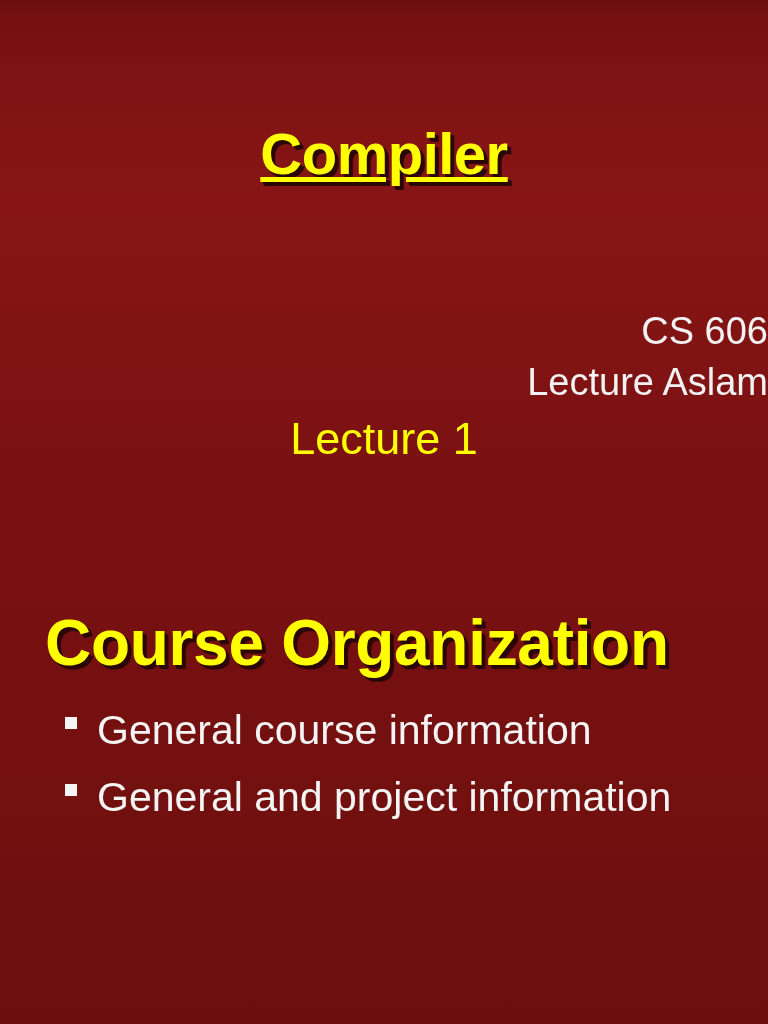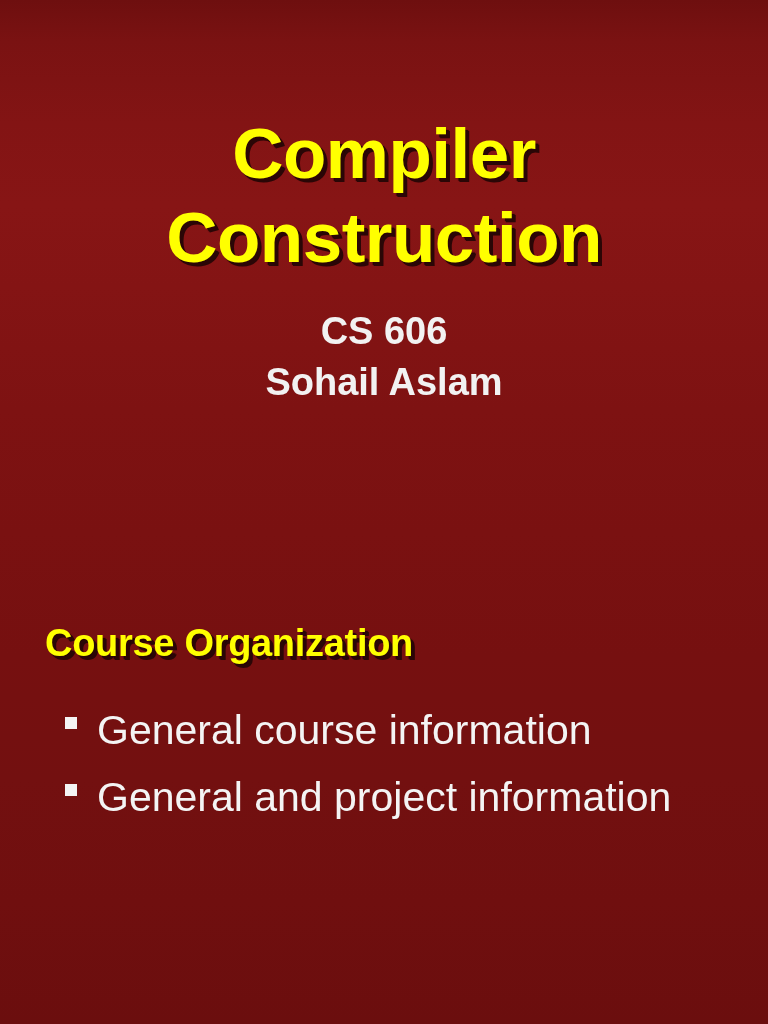--- a/index.html
+++ b/index.html
@@ -38,57 +38,59 @@
 
   
   .title-block {
     position: absolute;
     top: 112px;
     left: 0;
     width: 768px;
     text-align: center;
   }
   .slide-title {
-    font-size: 71px;
+    font-size: 58px;
     font-weight: bold;
     line-height: 84px;
     color: #ffff00;
     letter-spacing: -0.5px;
     text-shadow: 4px 4px 0 #2a0606, 3px 3px 1px #1d0404;
     white-space: nowrap;
+    text-decoration: underline;
   }
 
   
   .subtitle-block {
     position: absolute;
     top: 306px;
     left: 0;
     width: 768px;
     text-align: center;
   }
   .subtitle-line {
     font-size: 38px;
     line-height: 51px;
     color: #f2f2f2;
-    font-weight: bold;
+    font-weight: normal;
+    text-align: right;
   }
   .lecture-line {
     font-size: 45px;
     line-height: 58px;
     color: #ffff00;
     font-weight: normal;
     margin-top: 2px;
   }
 
   
   .section-heading {
     position: absolute;
     top: 612px;
     left: 45px;
-    font-size: 38px;
+    font-size: 64px;
     font-weight: bold;
     line-height: 62px;
     color: #ffff00;
     letter-spacing: -0.3px;
     text-shadow: 4px 4px 0 #2a0606, 3px 3px 1px #1d0404;
     white-space: nowrap;
   }
 
   
   .bullet-list {
@@ -122,26 +124,26 @@
     display: block;
   }
 </style>
 </head>
 <body>
 
 <div class="slide">
 
   <div class="title-block">
     <div class="slide-title">Compiler</div>
-    <div class="slide-title">Construction</div>
   </div>
 
   <div class="subtitle-block">
     <div class="subtitle-line">CS 606</div>
-    <div class="subtitle-line">Sohail Aslam</div>
+    <div class="subtitle-line">Lecture Aslam</div>
+    <div class="lecture-line">Lecture 1</div>
   </div>
 
   <div class="section-heading">Course Organization</div>
 
   <ul class="bullet-list">
     <li class="bullet-item">
       <span class="bullet-marker"></span>
       <span class="bullet-text">General course information</span>
     </li>
     <li class="bullet-item">

